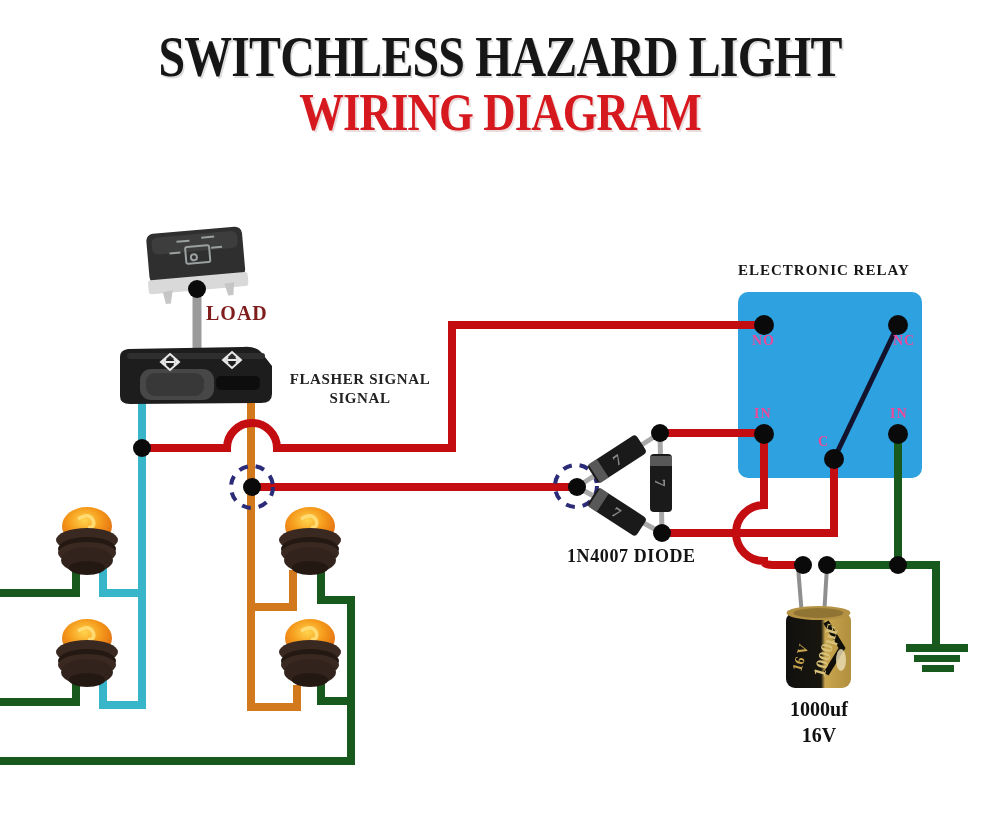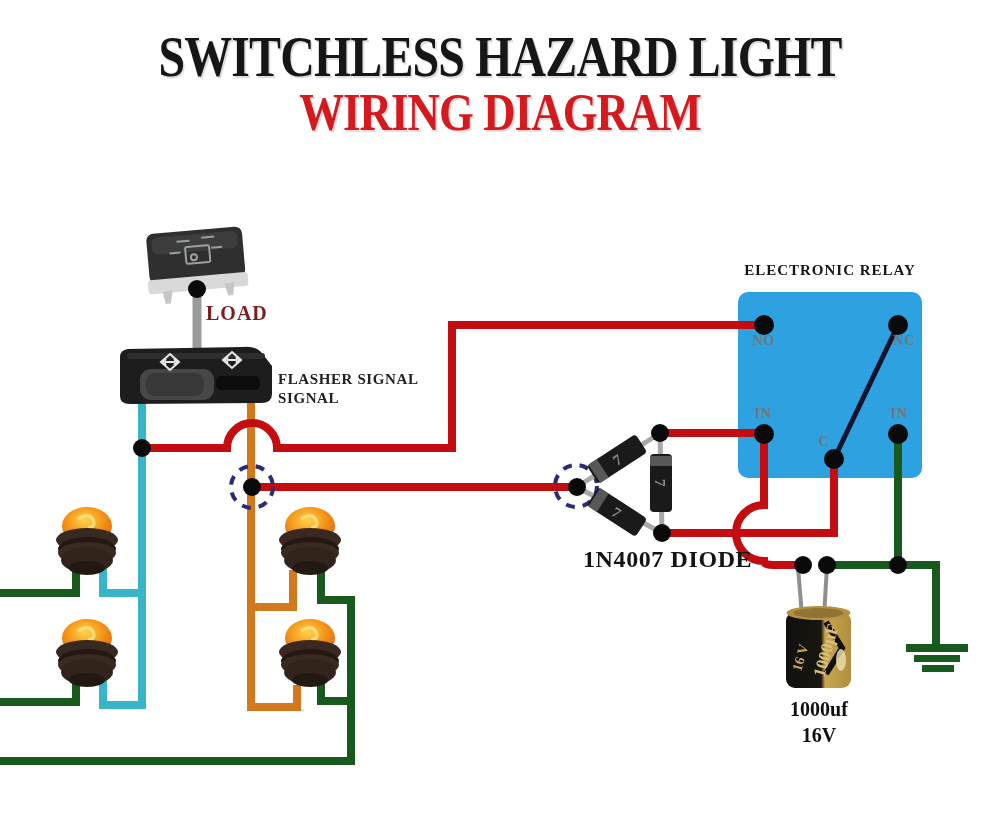--- a/index.html
+++ b/index.html
@@ -9,28 +9,28 @@
   .title-main{font-weight:bold;font-size:57px;color:#161616;letter-spacing:-1px;
               transform:scaleX(0.84);transform-origin:50% 50%;line-height:1.02;
               text-shadow:2px 2px 0 rgba(120,120,120,0.25);}
   .title-sub{font-weight:bold;font-size:52px;color:#d6191f;letter-spacing:-1px;
              transform:scaleX(0.86);transform-origin:50% 50%;line-height:1.05;
              text-shadow:2px 2px 0 rgba(150,80,80,0.2);}
   svg{position:absolute;left:0;top:0;}
   .lbl{position:absolute;font-weight:bold;color:#1c1c1c;white-space:nowrap;}
   .lbl-flasher{left:248px;top:241px;font-size:15px;letter-spacing:0.6px;color:#222;}
   .lbl-load{left:206px;top:302px;font-size:20px;letter-spacing:1px;color:#7f1d1d;}
-  .lbl-switch{left:278px;top:370px;width:164px;font-size:15px;
+  .lbl-switch{left:278px;top:370px;width:164px;text-align:center;font-size:15px;
               line-height:19px;letter-spacing:0.6px;color:#222;}
-  .lbl-relay{left:738px;top:262px;width:184px;text-align:center;font-size:15px;
+  .lbl-relay{left:738px;top:262px;width:184px;text-align:left;font-size:15px;
              letter-spacing:1px;color:#161616;}
-  .lbl-diode{left:567px;top:546px;font-size:24px;letter-spacing:0.6px;color:#141414;margin-left:16px;}
+  .lbl-diode{left:567px;top:546px;font-size:18px;letter-spacing:0.6px;color:#141414;}
   .lbl-cap{left:769px;top:696px;width:100px;text-align:center;font-size:20px;
            line-height:26px;color:#101010;}
-  .term{position:absolute;font-weight:bold;font-size:14px;letter-spacing:1px;color:#737373;}
+  .term{position:absolute;font-weight:bold;font-size:14px;letter-spacing:1px;color:#ec4899;}
   .t-no{left:752px;top:333px;}  .t-nc{left:893px;top:333px;}
   .t-inl{left:754px;top:406px;} .t-inr{left:890px;top:406px;}
   .t-c{left:818px;top:434px;}
 </style>
 </head>
 <body>
 
 <div class="stage">
 
   <div class="titles">

